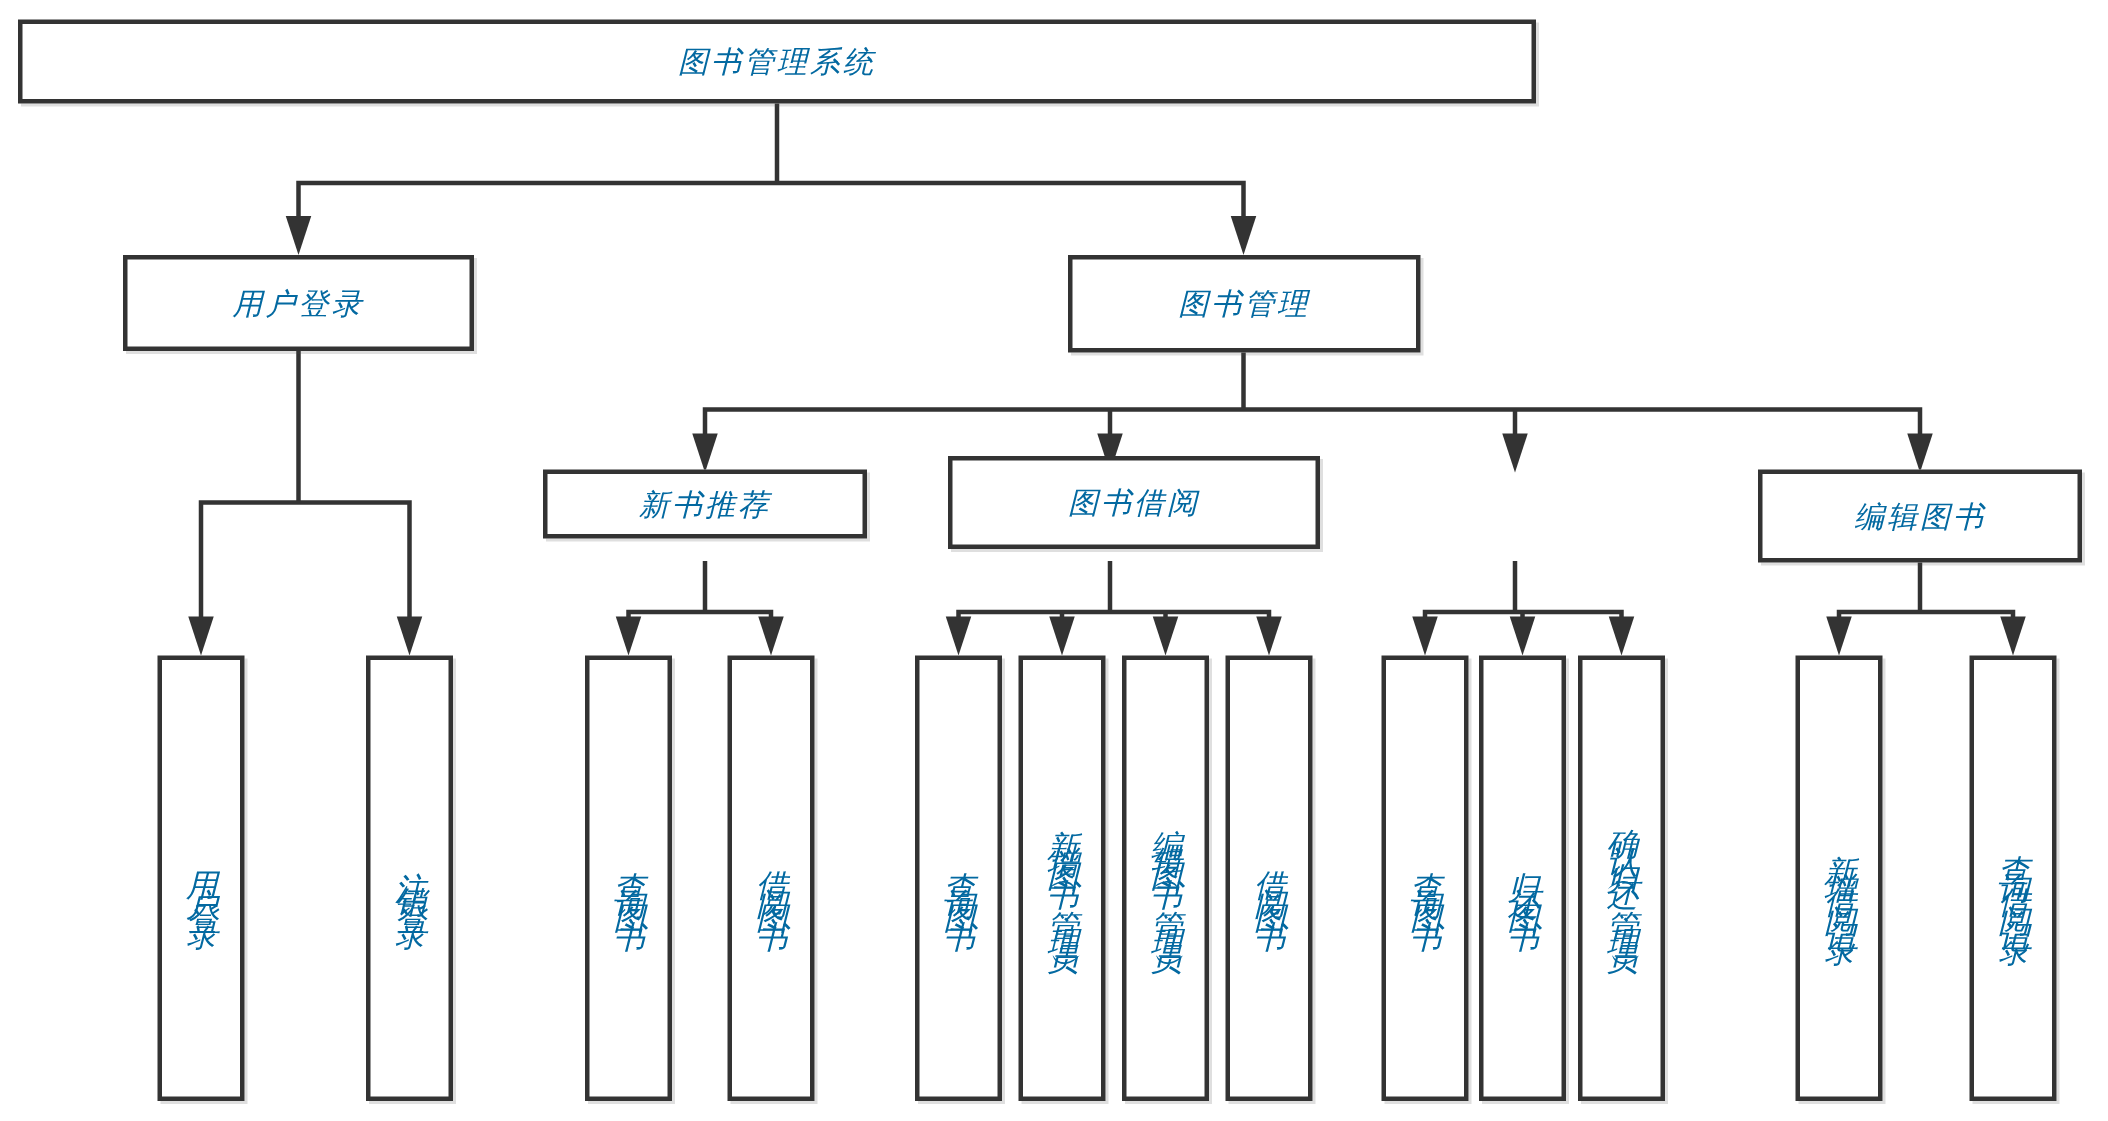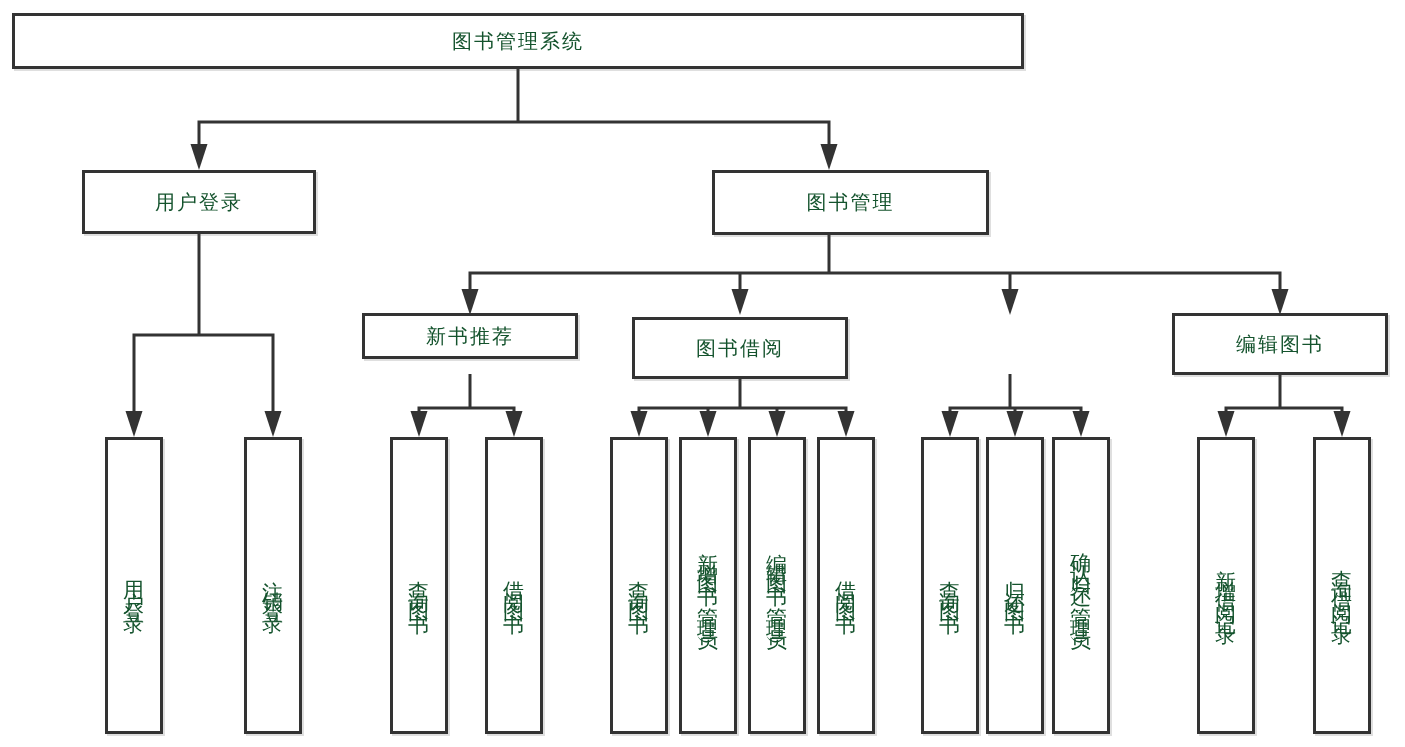--- a/index.html
+++ b/index.html
@@ -9,21 +9,21 @@
     overflow:hidden;
   }
   .canvas{position:relative;width:1405px;height:747px;background:#ffffff;}
   .connectors{position:absolute;left:0;top:0;width:1405px;height:747px;}
   .node{
     position:absolute;background:#ffffff;border:3px solid #333333;
     box-sizing:border-box;display:flex;align-items:center;justify-content:center;
     box-shadow:2px 2px 0 rgba(80,80,80,0.18);
   }
   .node .label{
-    color:#14532d;font-size:20px;letter-spacing:2px;white-space:nowrap;
+    color:#0369a1;font-size:20px;letter-spacing:2px;white-space:nowrap;font-style:italic;
   }
   .node.v .label{
     writing-mode:vertical-rl;text-orientation:mixed;
     font-size:21px;letter-spacing:11px;line-height:1;
   }
   .watermark{
     position:absolute;right:6px;bottom:4px;
     color:#9e9e9e;font-size:20px;letter-spacing:1px;
   }
 </style>
@@ -87,28 +87,28 @@
     </g>
   </svg>
 
   <div class="node" style="left:12px;top:13px;width:1012px;height:56px">
     <span class="label">图书管理系统</span>
   </div>
 
   <div class="node" style="left:82px;top:170px;width:234px;height:64px">
     <span class="label">用户登录</span>
   </div>
-  <div class="node" style="left:712px;top:170px;width:277px;height:65px">
+  <div class="node" style="left:712px;top:170px;width:235px;height:65px">
     <span class="label">图书管理</span>
   </div>
 
   <div class="node" style="left:362px;top:313px;width:216px;height:46px">
     <span class="label">新书推荐</span>
   </div>
-  <div class="node" style="left:632px;top:317px;width:216px;height:62px">
+  <div class="node" style="left:632px;top:304px;width:248px;height:62px">
     <span class="label">图书借阅</span>
   </div>
   <div class="node" style="left:1172px;top:313px;width:216px;height:62px">
     <span class="label">编辑图书</span>
   </div>
 
   <div class="node v" style="left:105px;top:437px;width:58px;height:297px">
     <span class="label">用户登录</span>
   </div>
   <div class="node v" style="left:244px;top:437px;width:58px;height:297px">

